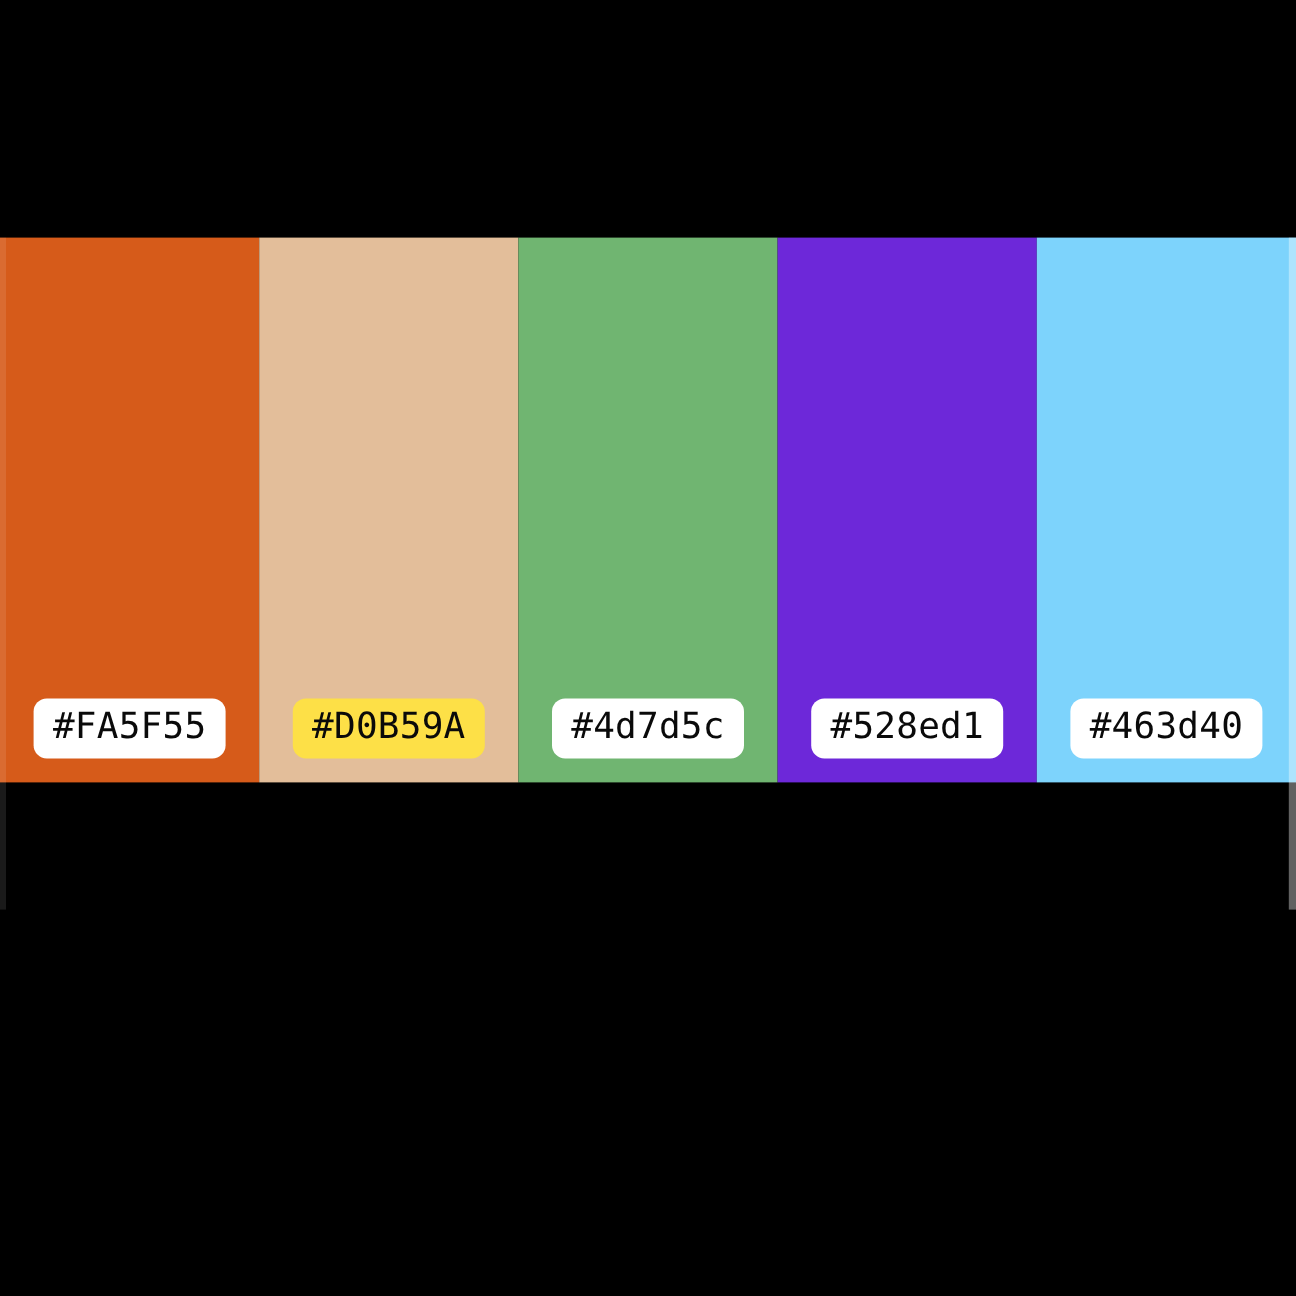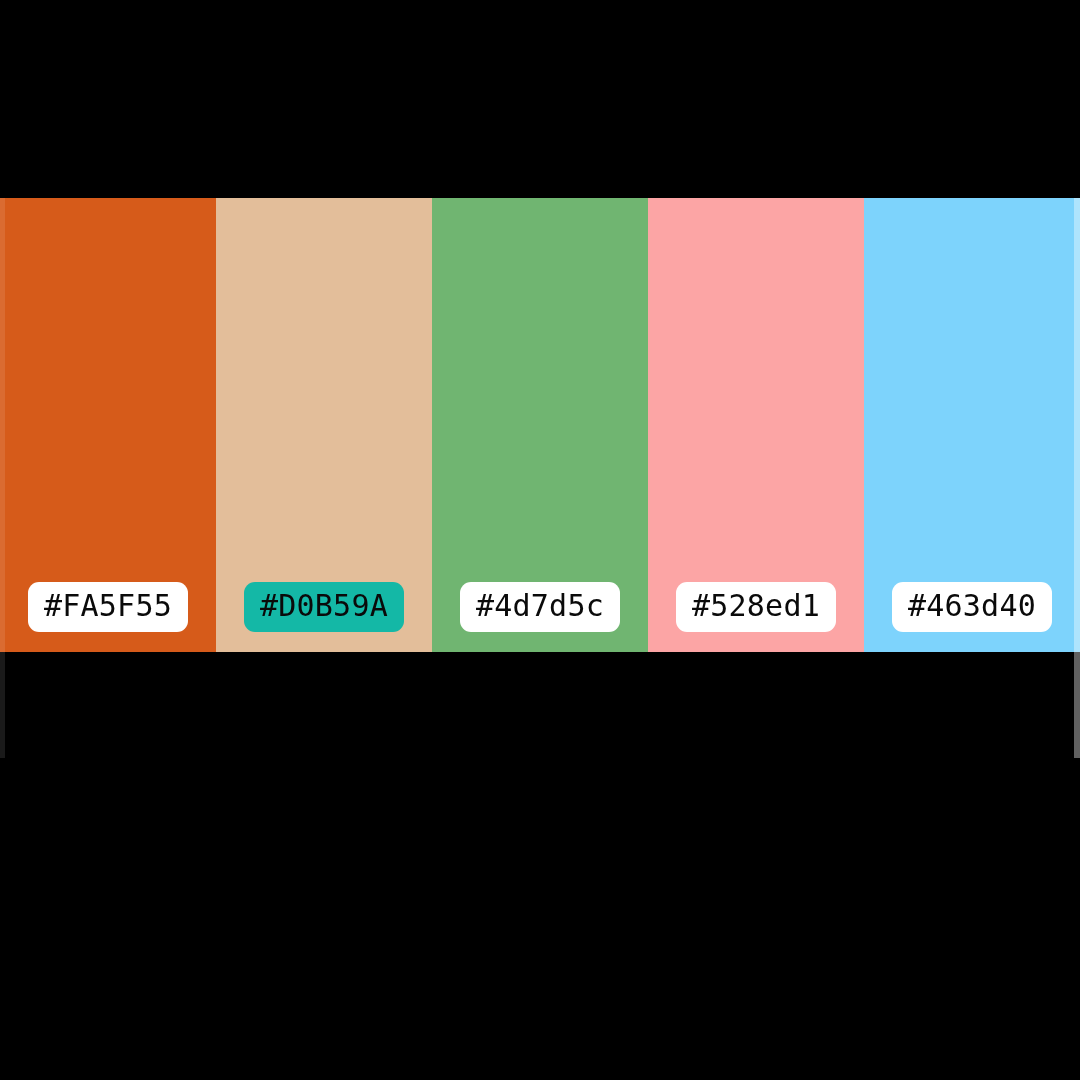--- a/index.html
+++ b/index.html
@@ -82,28 +82,28 @@
 <div id="palette-canvas">
 
   <div id="palette-band" style="top: 198px; height: 454px;">
 
     <div class="swatch" style="background-color: rgb(214, 91, 26);">
       <span class="swatch-label" style="background-color: rgb(255, 255, 255); color: rgb(10, 10, 10);">#FA5F55</span>
     </div>
 
 
     <div class="swatch" style="background-color: rgb(227, 190, 154);">
-      <span class="swatch-label" style="background-color: #14b8a6; color: rgb(10, 10, 10);">#D0B59A</span>
+      <span class="swatch-label" style="background-color: #fde047; color: rgb(10, 10, 10);">#D0B59A</span>
     </div>
 
     <div class="swatch" style="background-color: rgb(112, 181, 113);">
       <span class="swatch-label" style="background-color: rgb(255, 255, 255); color: rgb(10, 10, 10);">#4d7d5c</span>
     </div>
 
-    <div class="swatch" style="background-color: #fca5a5;">
+    <div class="swatch" style="background-color: #6d28d9;">
       <span class="swatch-label" style="background-color: rgb(255, 255, 255); color: rgb(10, 10, 10);">#528ed1</span>
     </div>
 
     <div class="swatch" style="background-color: #7dd3fc;">
       <span class="swatch-label" style="background-color: rgb(255, 255, 255); color: rgb(10, 10, 10);">#463d40</span>
     </div>
 
   </div>
 
   <div id="edge-left"></div>

